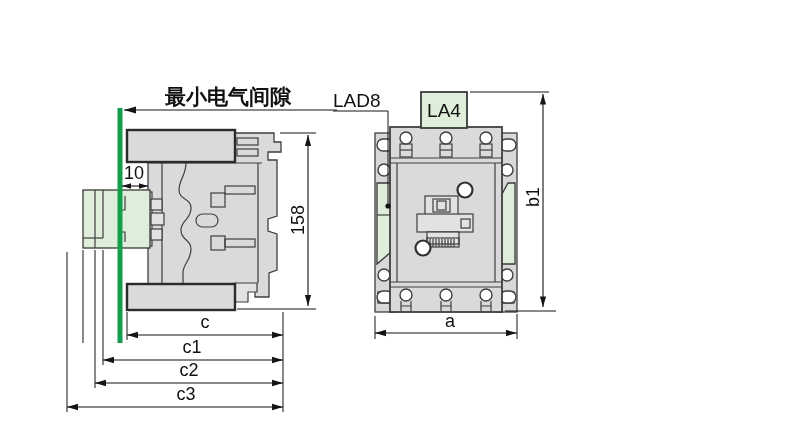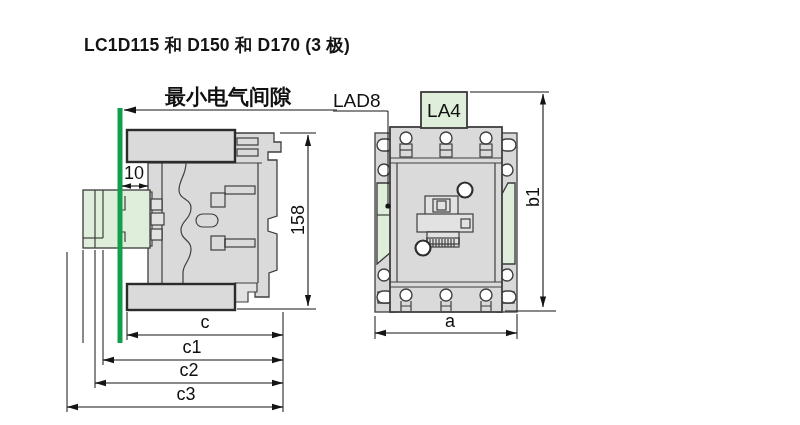--- a/index.html
+++ b/index.html
@@ -26,21 +26,20 @@
   .label-text{font-size:19px;fill:#101010;}
   .cjk-text{font-size:21px;font-weight:600;fill:#101010;}
   .title-text{position:absolute;left:84px;top:33px;font-size:17.5px;font-weight:bold;
               color:#141414;letter-spacing:0.2px;}
 </style>
 </head>
 <body>
 
 <div class="page">
 
-  <div class="title-text">LC1D115 和 D150 和 D170 (3 极)</div>
 
   <svg width="800" height="425" viewBox="0 0 800 425">
 
     <g>
 
       <path class="body-fill" d="M148,162 L148,285 L255,285 L255,297 L269,297 L269,273 L277,270 L277,234
                L268,231 L268,219 L277,216 L277,160 L268,160 L268,152 L281,152 L281,142
                L274,142 L274,133 L235,133 L235,162 Z"></path>
 
       <g>

